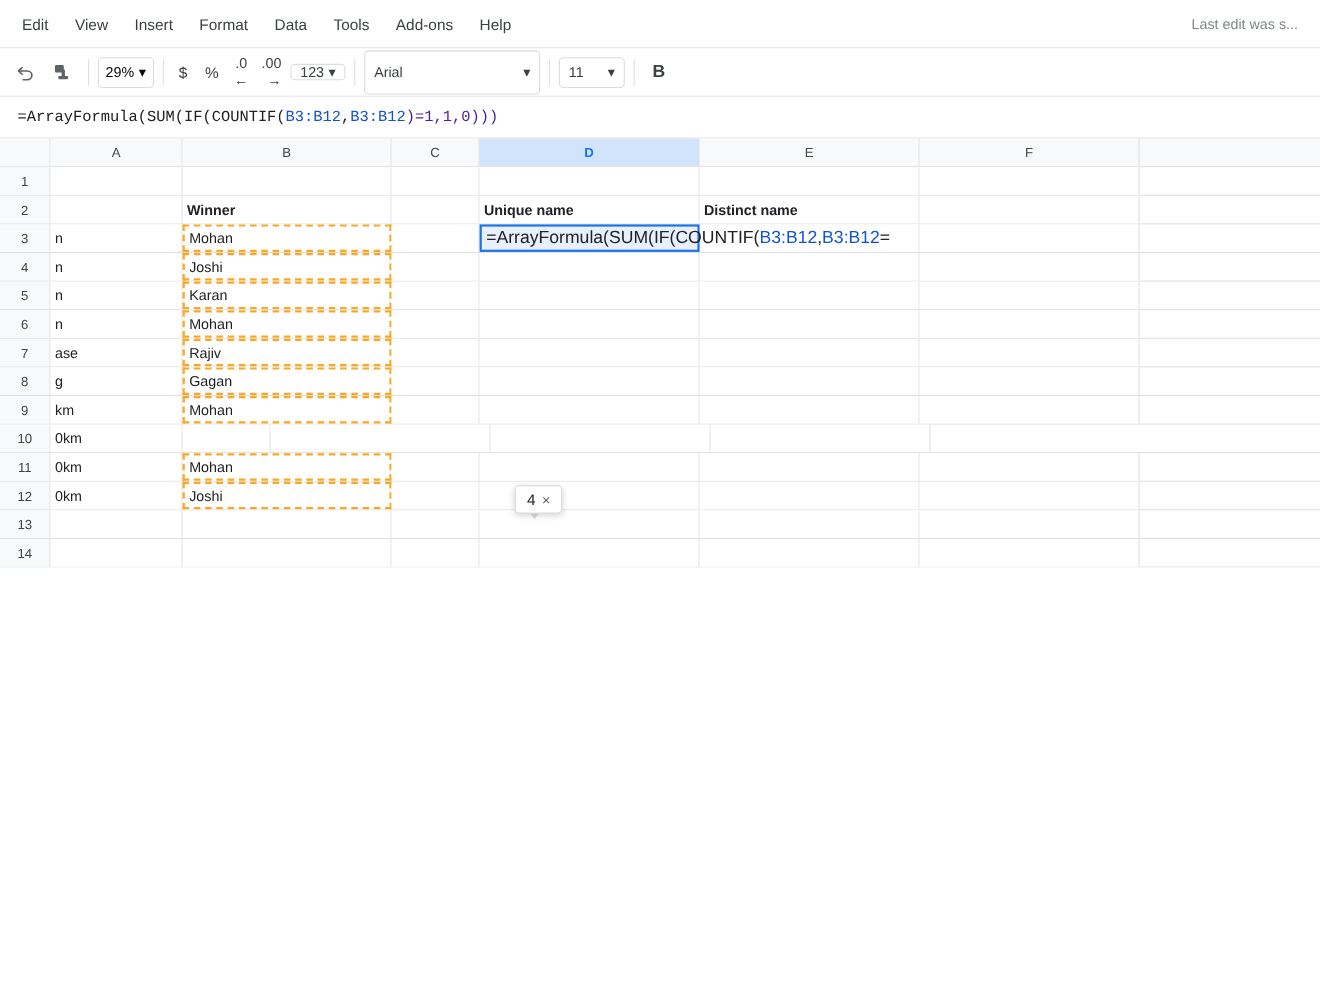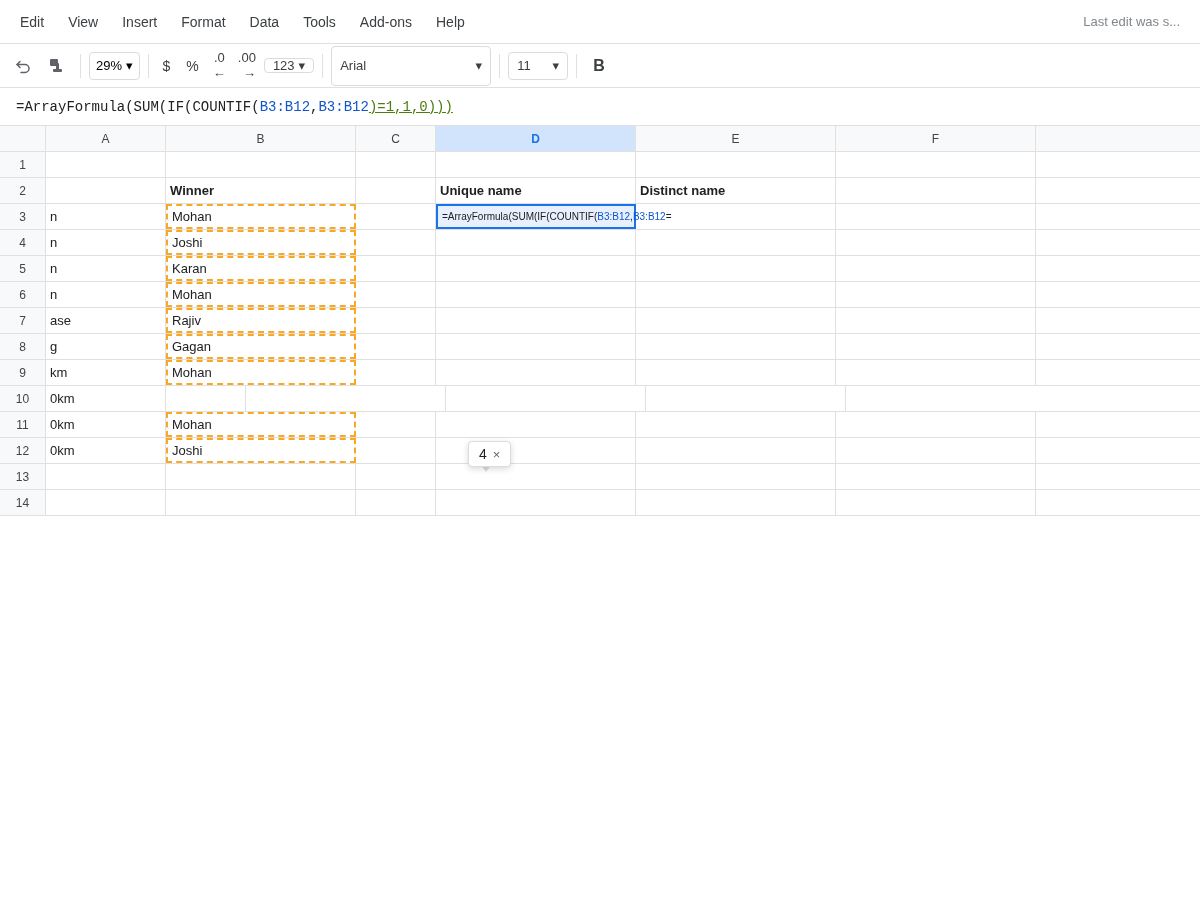--- a/index.html
+++ b/index.html
@@ -257,21 +257,21 @@
       z-index: 10;
     }
     .tooltip-x {
       color: #5f6368;
       cursor: pointer;
       font-size: 13px;
     }
 
     
     .formula-cell-content {
-      font-size: 10px;
+      font-size: 16px;
       white-space: nowrap;
     }
 
     
     .col-d-header {
       background: #d2e3fc;
       color: #1a73e8;
       font-weight: bold;
     }
 
@@ -340,21 +340,21 @@
     <span>11</span>
     <span style="flex:1"></span>
     <span>▾</span>
   </div>
   <div class="toolbar-divider"></div>
   <div class="bold-btn">B</div>
 </div>
 
 <div class="formula-bar">
   <span class="formula-bar-formula">
-    <span style="color:#202124;">=ArrayFormula(SUM(IF(COUNTIF(</span><span style="color:#1155cc;">B3:B12</span><span style="color:#202124;">,</span><span style="color:#1155cc;">B3:B12</span><span style="color:#4d7c0f;text-decoration:underline;">)=1,1,0)))</span>
+    <span style="color:#202124;">=ArrayFormula(SUM(IF(COUNTIF(</span><span style="color:#1155cc;">B3:B12</span><span style="color:#202124;">,</span><span style="color:#1155cc;">B3:B12</span><span style="color:#4c1d95;">)=1,1,0)))</span>
   </span>
 </div>
 
 <div class="spreadsheet-wrapper">
 
   <div class="col-headers">
     <div class="row-num-header"></div>
     <div class="col-header cell-a">A</div>
     <div class="col-header cell-b">B</div>
     <div class="col-header cell-c">C</div>

